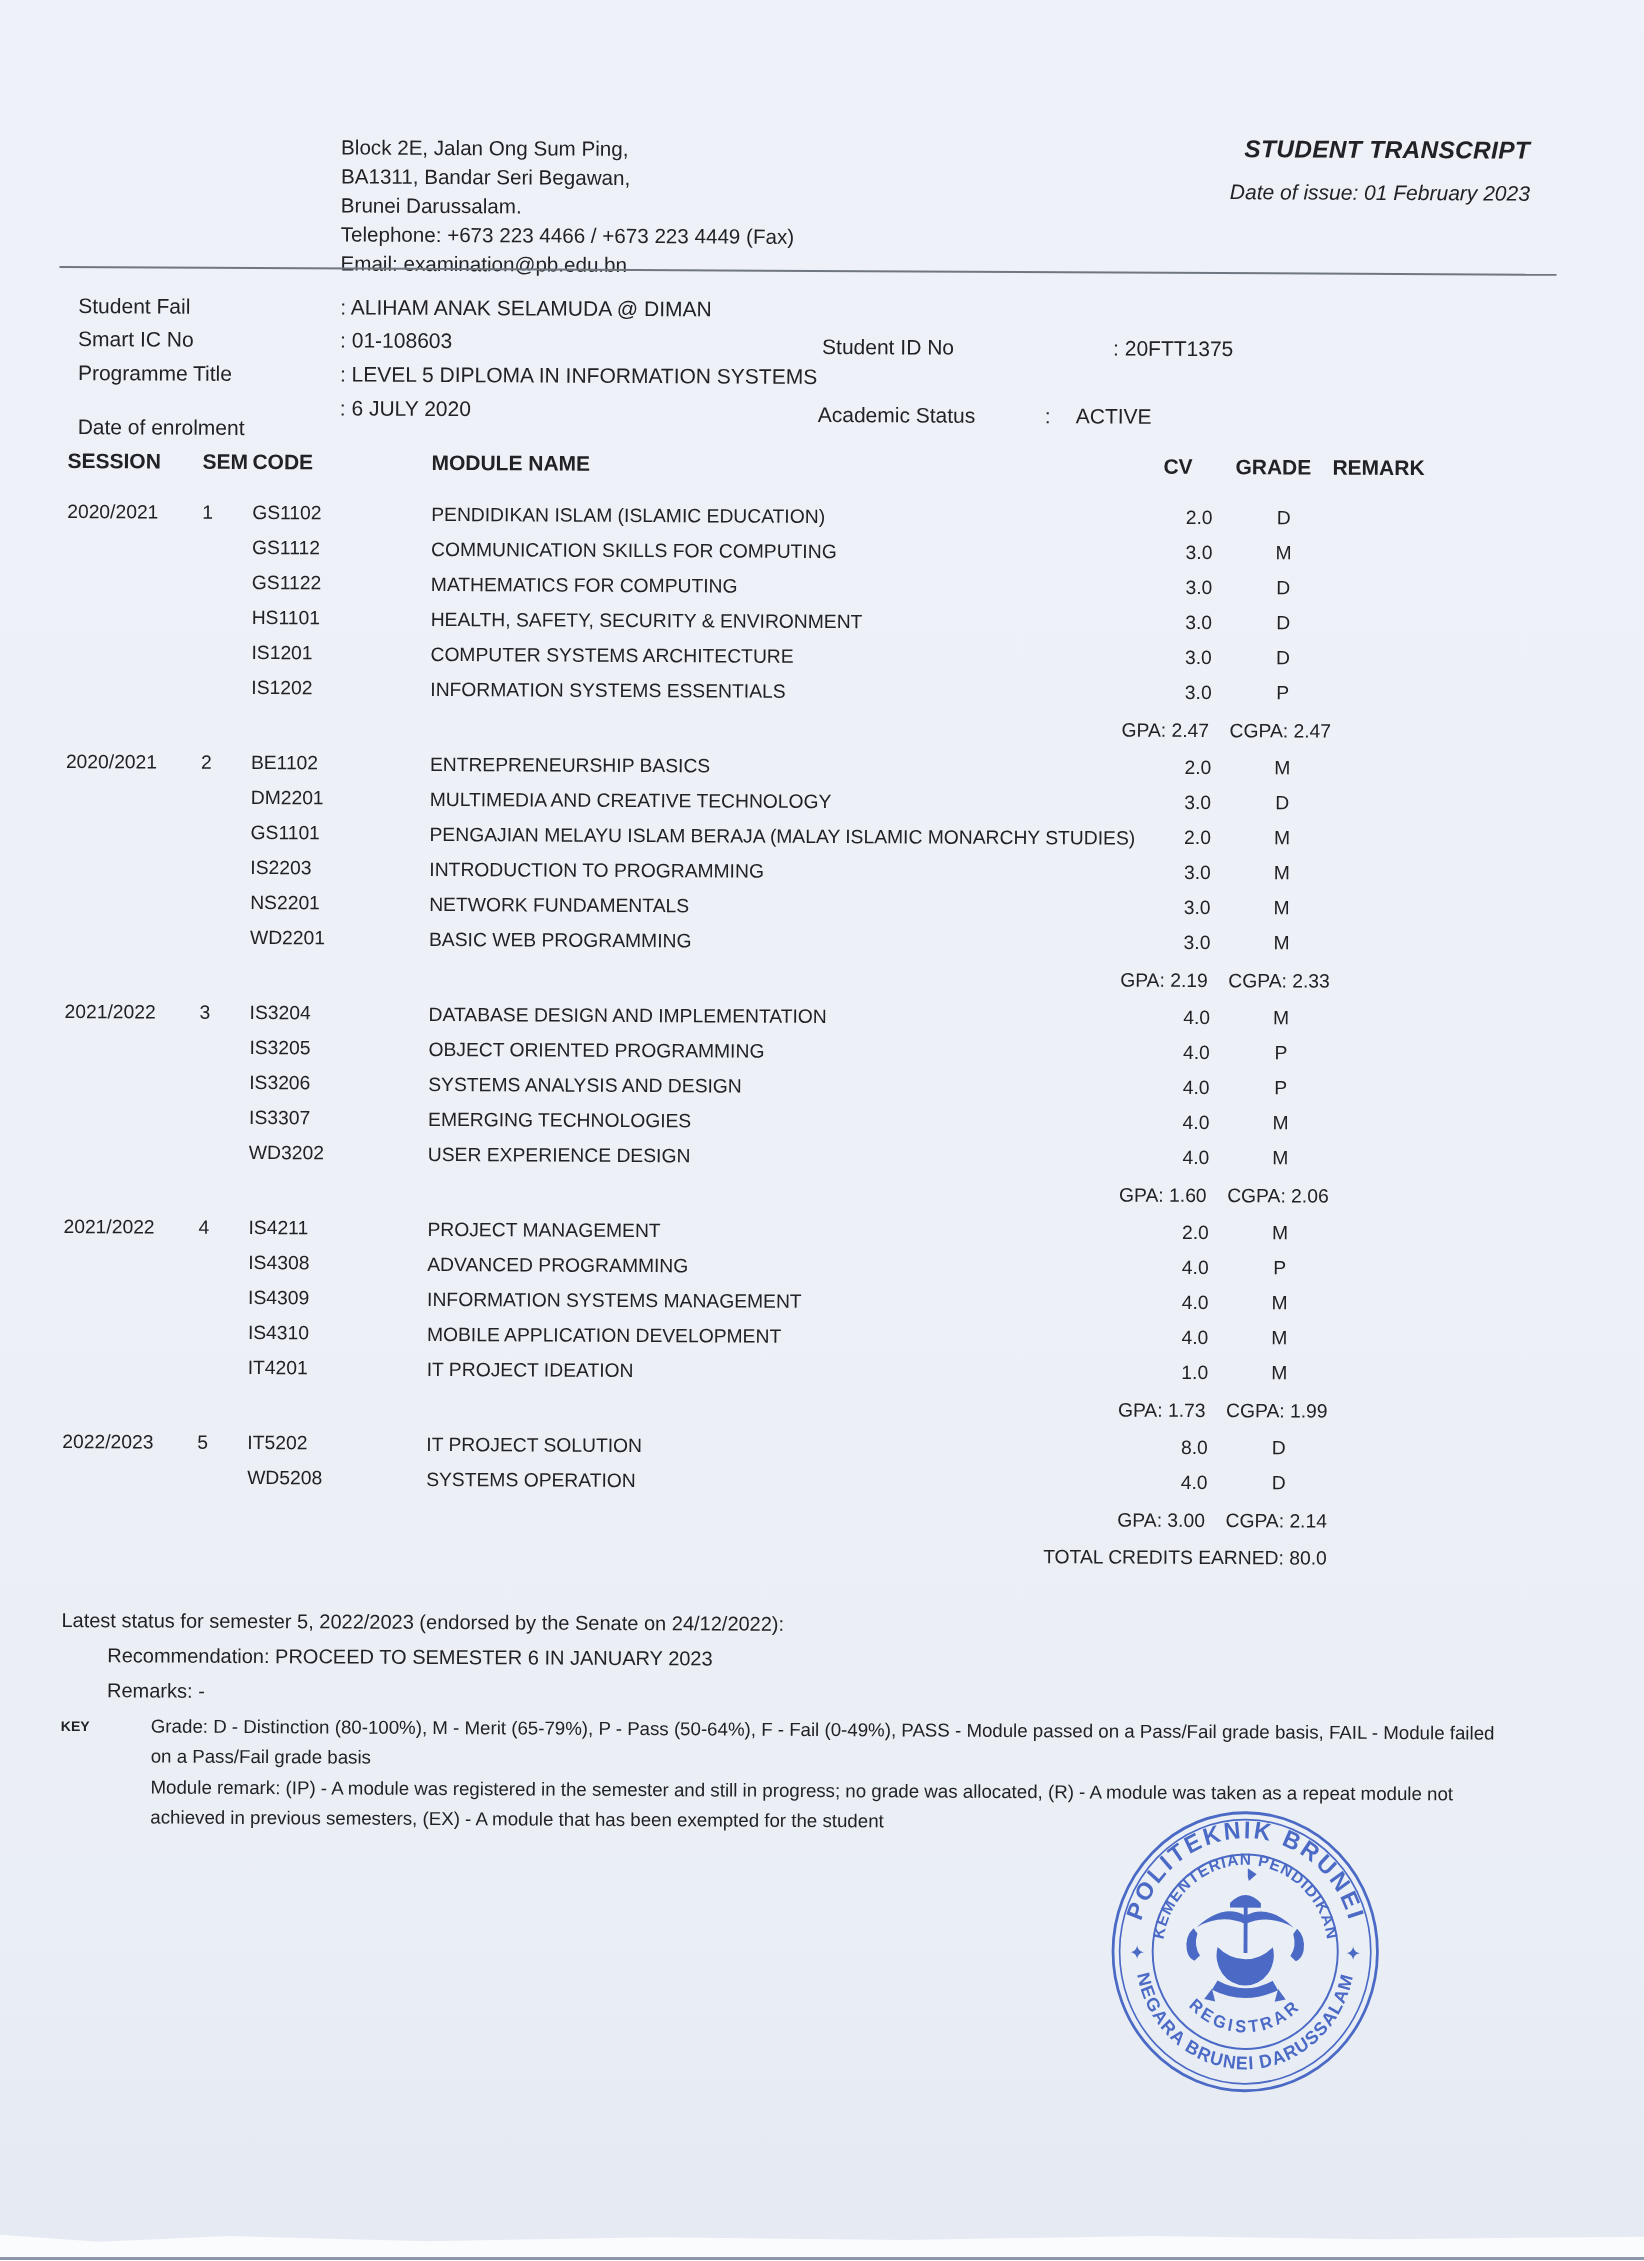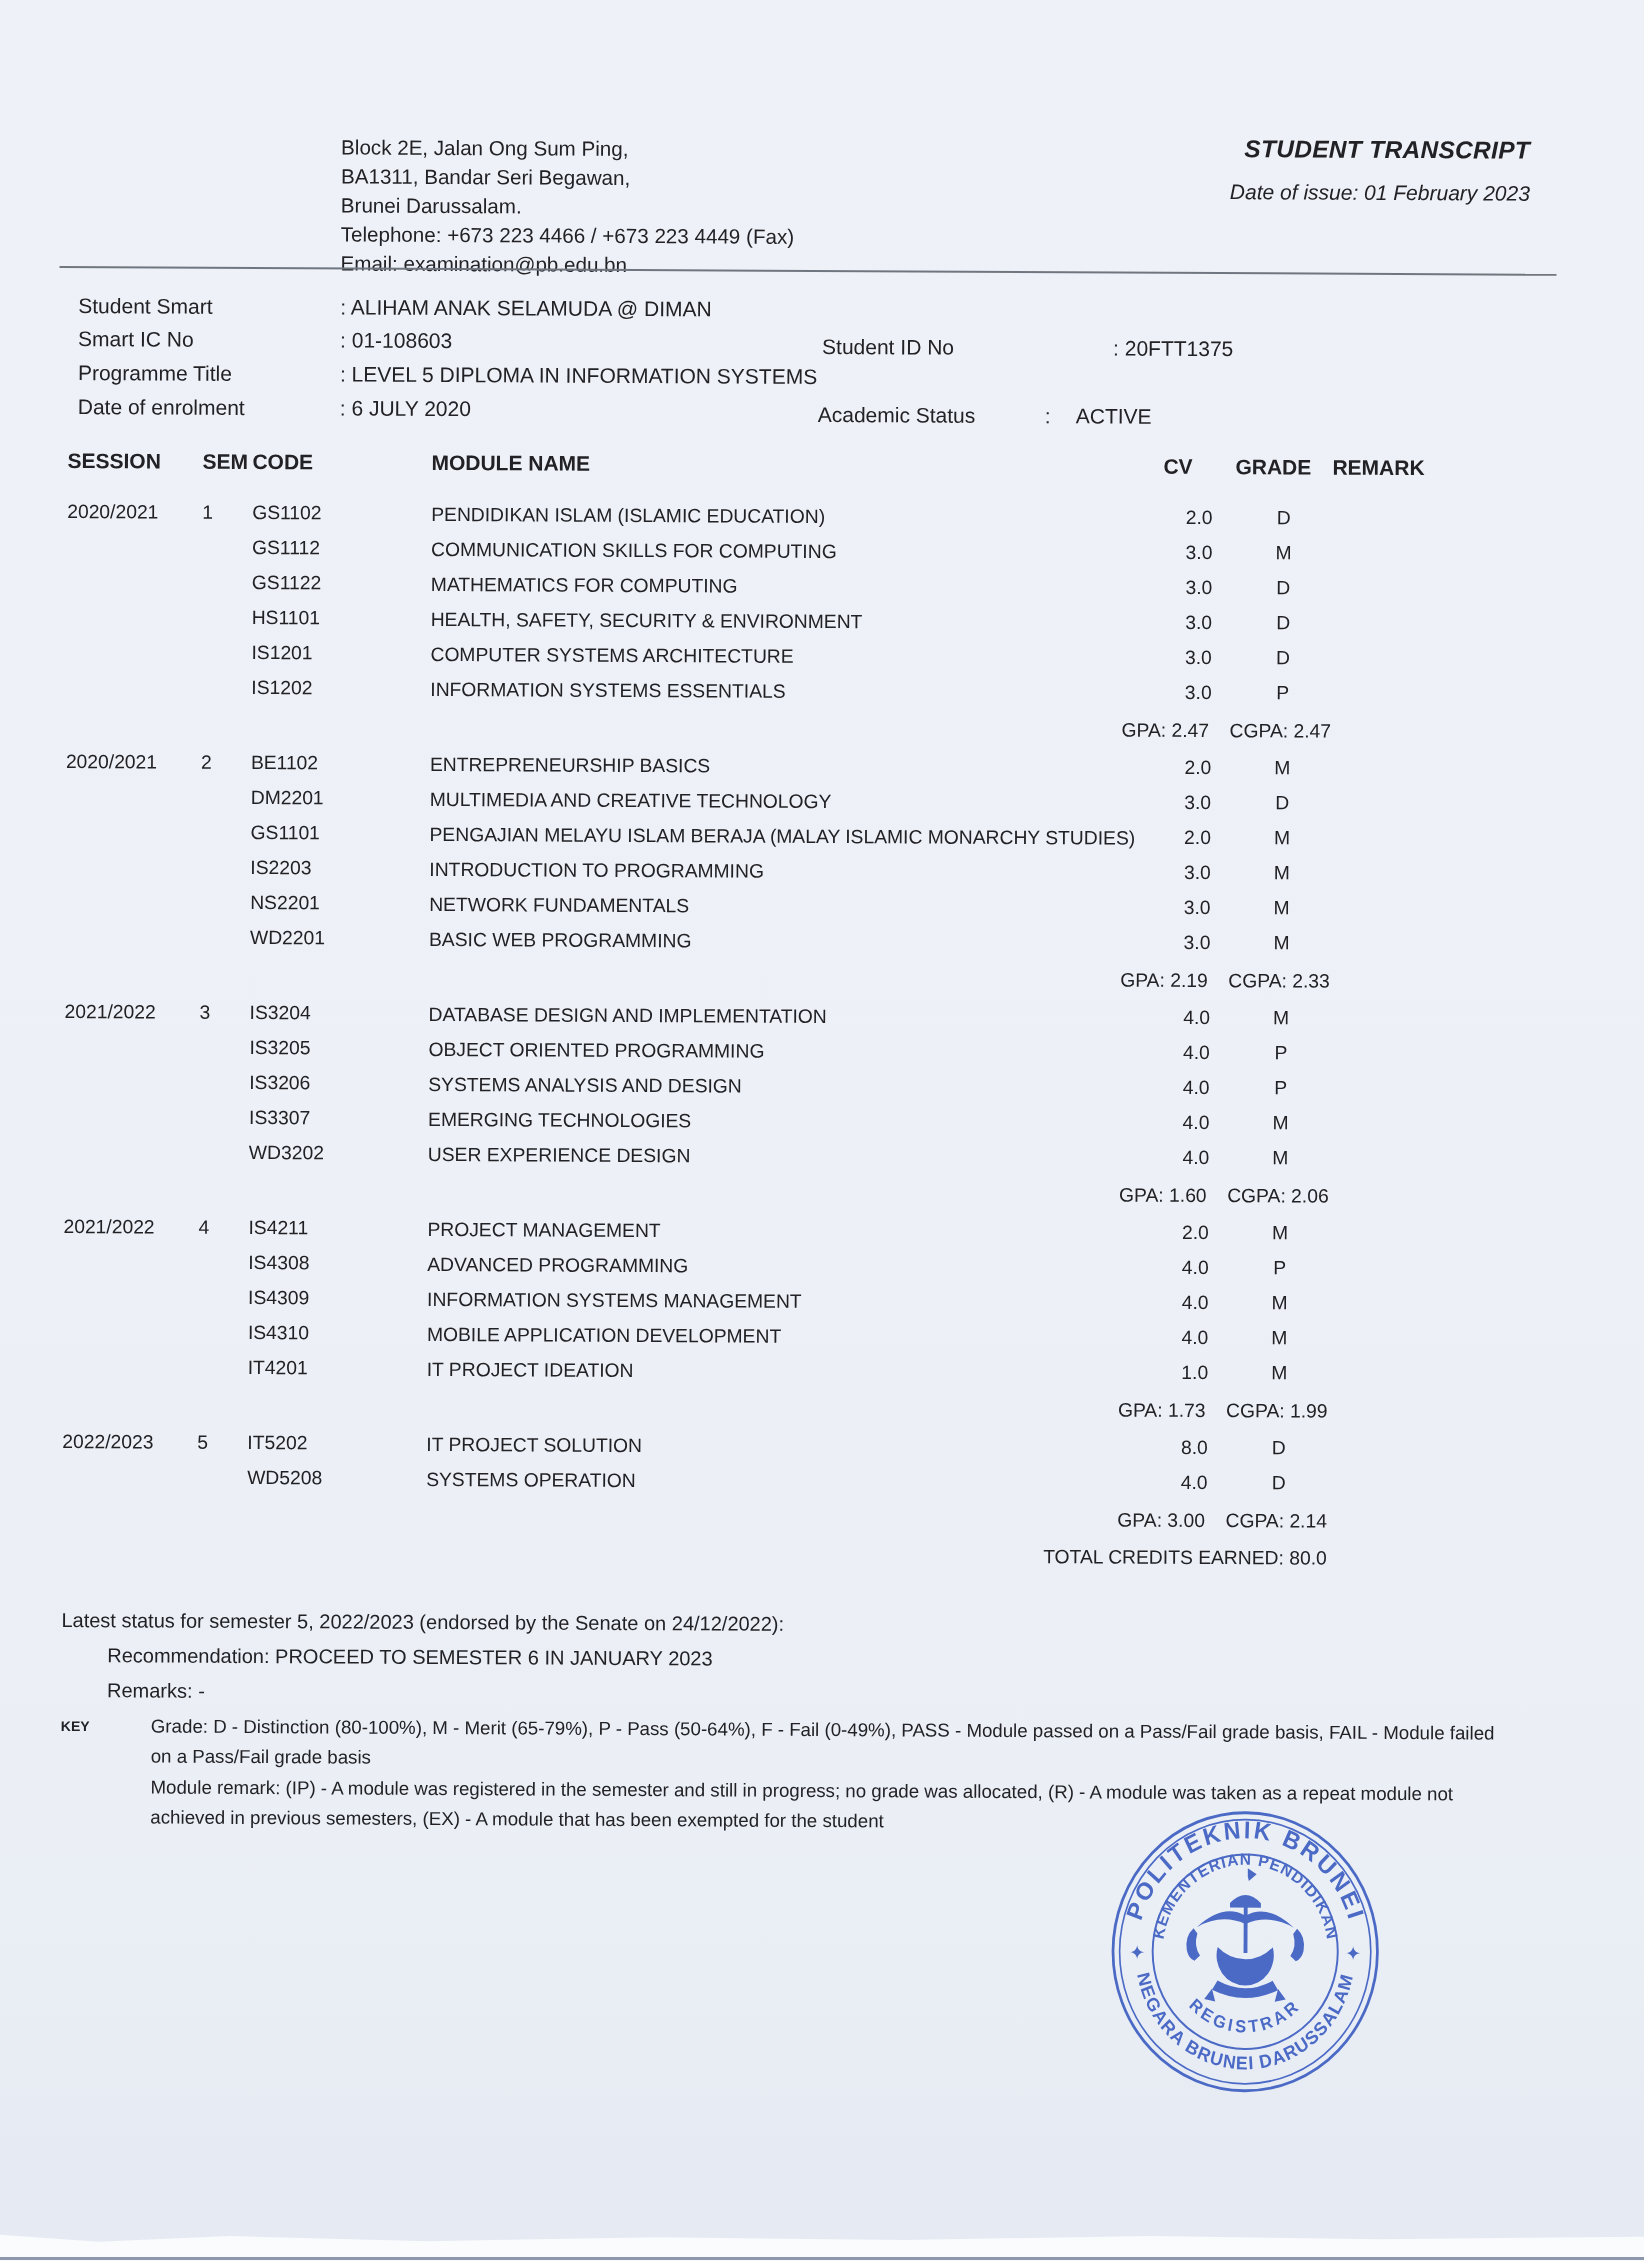--- a/index.html
+++ b/index.html
@@ -87,32 +87,32 @@
     <div>Email: examination@pb.edu.bn</div>
   </div>
 
   <div class="doc-head">
     <div class="doc-title">STUDENT TRANSCRIPT</div>
     <div class="doc-date">Date of issue: 01 February 2023</div>
   </div>
 
   <div class="rule"></div>
 
-  <div class="si" style="left:74px; top:298px;">Student Smart</div>
+  <div class="si" style="left:74px; top:298px;">Student Fail</div>
   <div class="si" style="left:336px; top:298px;">: ALIHAM ANAK SELAMUDA @ DIMAN</div>
 
   <div class="si" style="left:74px; top:331px;">Smart IC No</div>
   <div class="si" style="left:336px; top:331px;">: 01-108603</div>
   <div class="si" style="left:818px; top:335px;">Student ID No</div>
   <div class="si" style="left:1109px; top:335px;text-align:center;">: 20FTT1375</div>
 
   <div class="si" style="left:74px; top:365px;">Programme Title</div>
   <div class="si" style="left:336px; top:365px;">: LEVEL 5 DIPLOMA IN INFORMATION SYSTEMS</div>
 
-  <div class="si" style="left:74px; top:399px;">Date of enrolment</div>
+  <div class="si" style="left:74px; top:419px;">Date of enrolment</div>
   <div class="si" style="left:336px; top:399px;">: 6 JULY 2020</div>
   <div class="si" style="left:814px; top:403px;">Academic Status</div>
   <div class="si" style="left:1041px; top:403px;">:</div>
   <div class="si" style="left:1072px; top:403px;">ACTIVE</div>
 
   <table class="transcript">
     <colgroup>
       <col style="width:135px">
           <col style="width:50px">
           <col style="width:179px">

